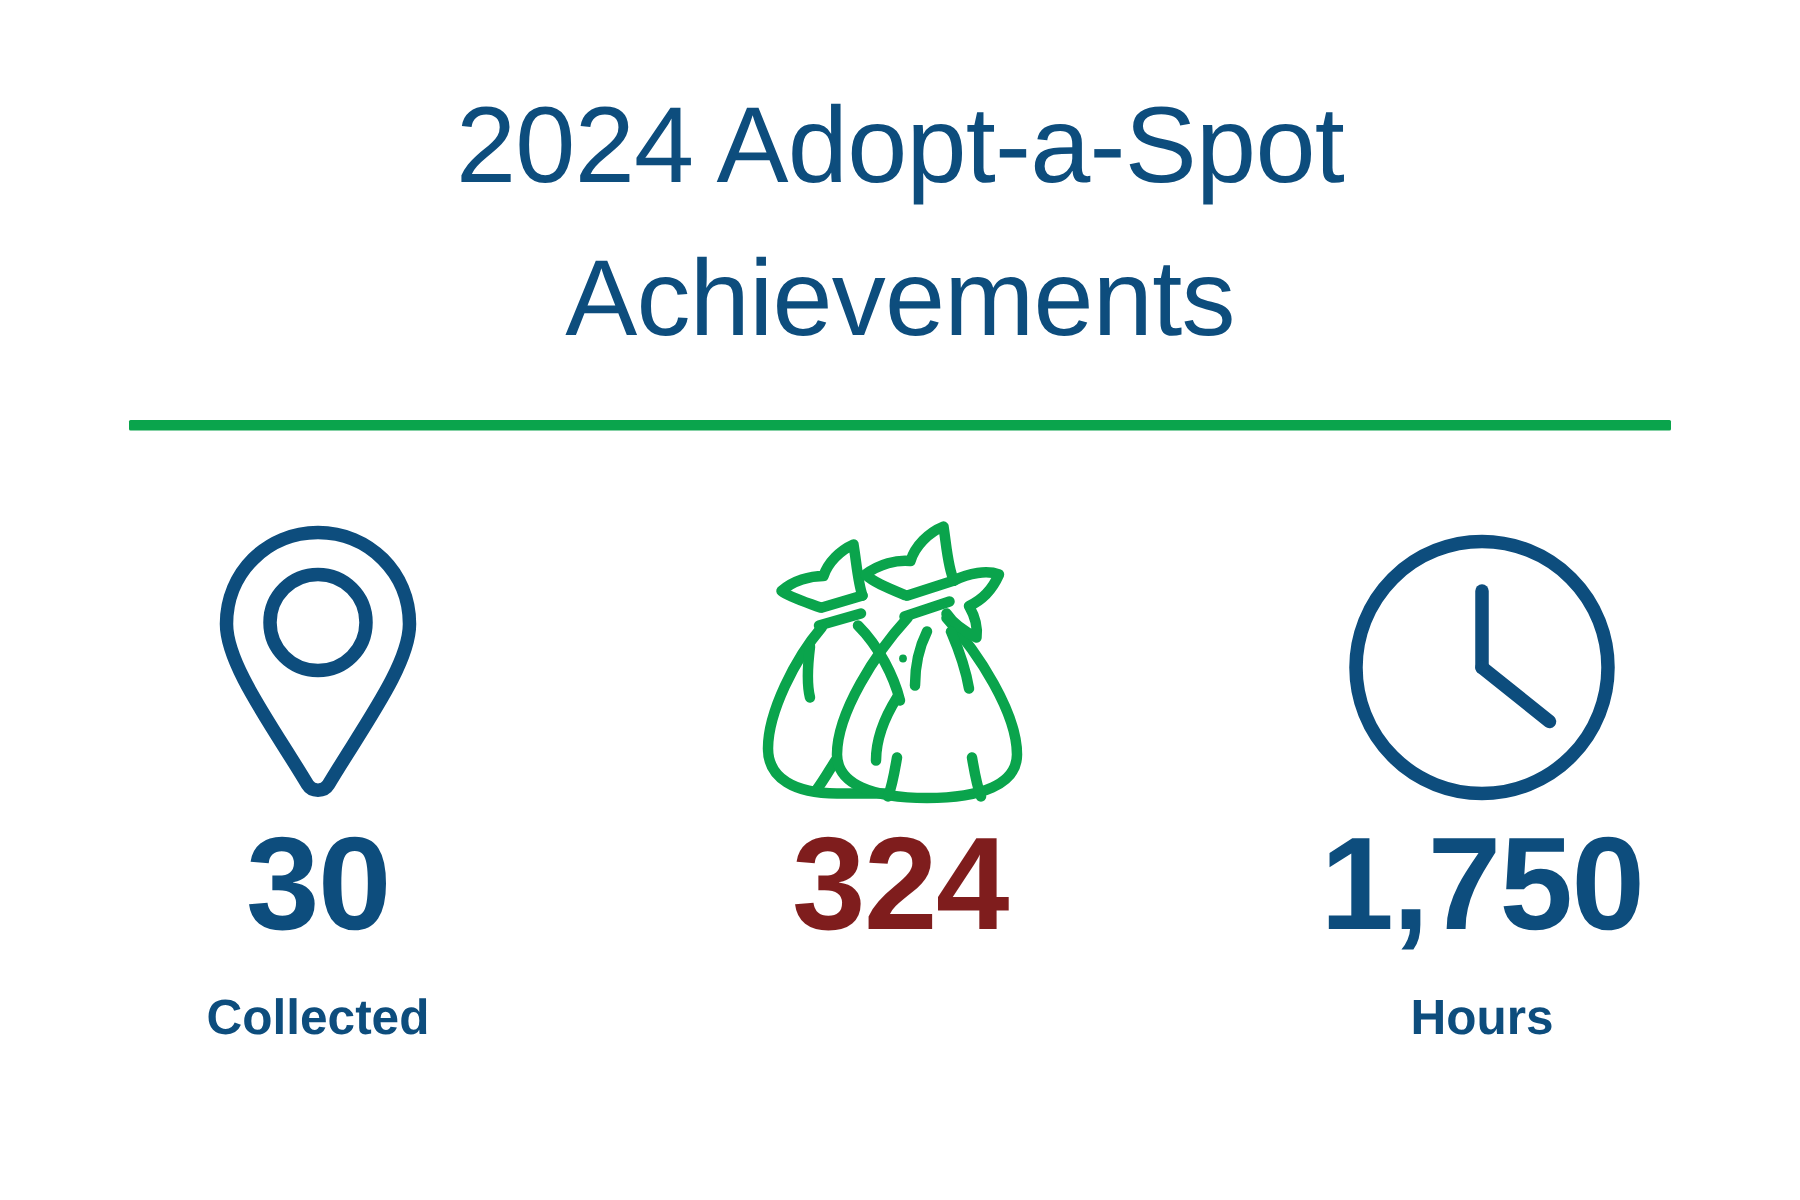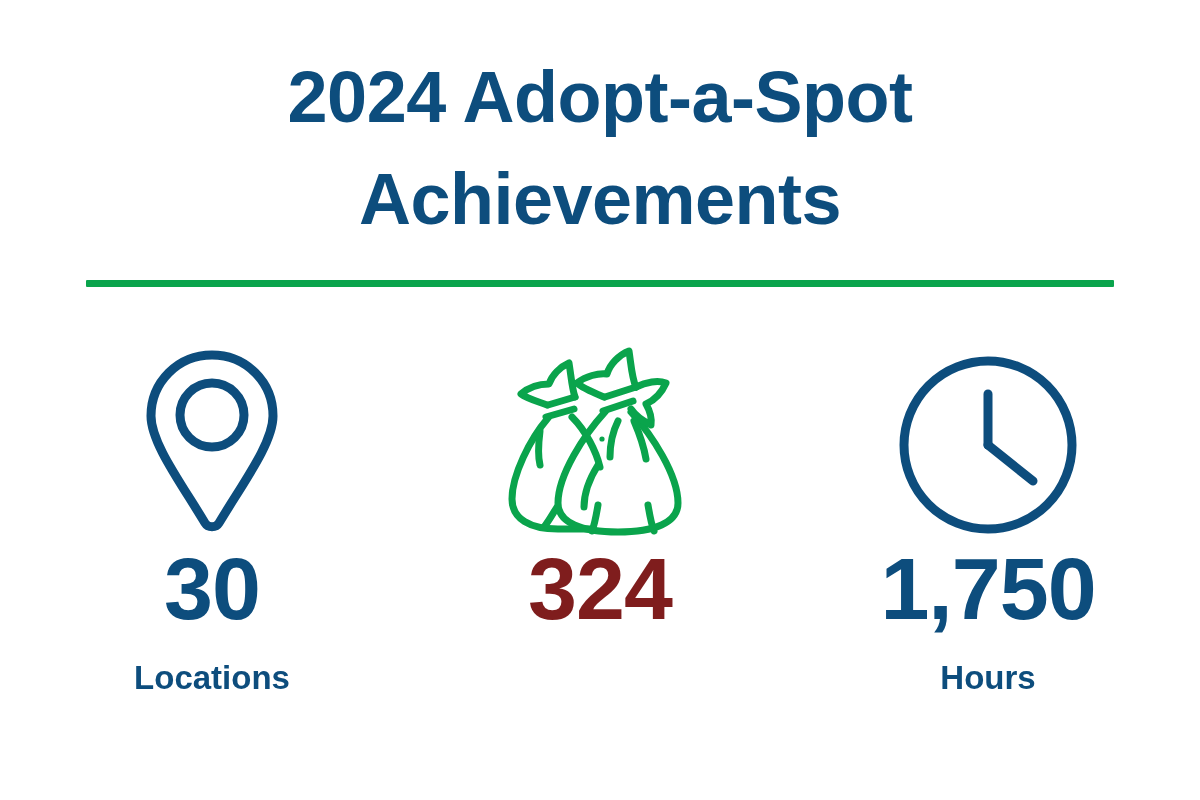--- a/index.html
+++ b/index.html
@@ -27,21 +27,21 @@
     top: 46px;
     left: 0;
     width: 1200px;
     text-align: center;
   }
   .title-line {
     display: block;
     color: #0d4d7d;
     font-family: "Liberation Sans", sans-serif;
     font-size: 72px;
-    font-weight: bold;
+    font-weight: normal;
     line-height: 1.42;
     letter-spacing: -0.5px;
     white-space: nowrap;
   }
 
   
   .divider {
     position: absolute;
     top: 280px;
     left: 86px;
@@ -116,21 +116,21 @@
   <div class="stats-row">
 
     <div class="stat">
       <div class="stat-icon">
         <svg width="150" height="196" viewBox="0 0 150 196" fill="none" aria-hidden="true">
           <path d="M75 8 C41 8 14 35 14 69 C14 96 44 136 68 176 C71 181 79 181 82 176 C106 136 136 96 136 69 C136 35 109 8 75 8 Z" stroke="#0d4d7d" stroke-width="9" fill="none" stroke-linejoin="round"></path>
           <circle cx="75" cy="68" r="32" stroke="#0d4d7d" stroke-width="9" fill="none"></circle>
         </svg>
       </div>
       <div class="stat-value navy">30</div>
-      <div class="stat-label navy">Locations</div>
+      <div class="stat-label navy">Collected</div>
     </div>
 
     <div class="stat">
       <div class="stat-icon">
         <svg width="200" height="196" viewBox="0 0 200 196" fill="none" aria-hidden="true">
           <g stroke="#0aa44c" stroke-width="7" fill="none" stroke-linecap="round" stroke-linejoin="round">
 
             <path d="M48 71 C30 92 12 128 12 152 C12 172 30 182 58 182 L92 182"></path>
             <path d="M72 70 C86 84 96 104 100 120"></path>
 

